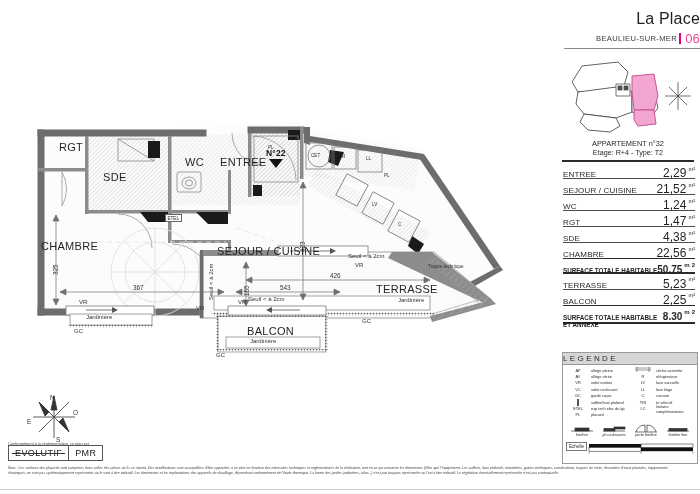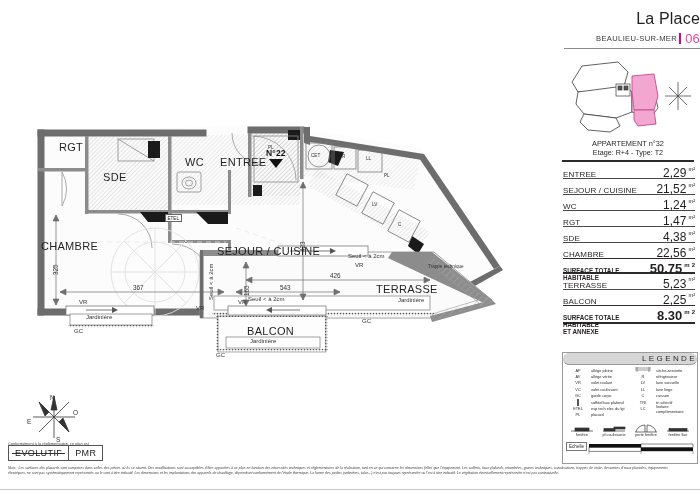--- a/index.html
+++ b/index.html
@@ -29,30 +29,30 @@
 
   #tbl-rule-top{position:absolute;left:6px;top:160px;width:132px;height:1.6px;background:#2b2b2b;}
 
   #area-table{position:absolute;left:6px;top:163px;width:134px;}
   .arow{display:flex;align-items:baseline;justify-content:space-between;height:15px;padding:0 1px;}
   .arow .lbl{font-size:8px;letter-spacing:.15px;}
   .arow .val{font-size:12px;font-variant-numeric:tabular-nums;}
   .arow .unit{font-size:5.6px;margin-left:2px;vertical-align:super;}
   .arow.total{height:13px;background:#ffffff;}
   .arow.total .lbl{font-size:6.3px;font-weight:bold;letter-spacing:0;}
-  .arow.total .val{font-size:13px;font-weight:bold;}
+  .arow.total .val{font-size:10px;font-weight:bold;}
   .arow.total .unit{font-size:6px;font-weight:bold;}
   .hr-thin{height:1px;background:#4a4a4a;margin:0 1px;}
   .hr-thick{height:1.4px;background:#2b2b2b;margin:0 1px;}
   .two-line{line-height:7px;}
 
   
   #legend-box{position:absolute;left:6px;top:352px;width:134px;height:110px;border:.8px solid #9a9a9a;}
-  #legend-title{height:11px;background:#d6d6d6;border-bottom:.8px solid #9a9a9a;text-align:right;
-      font-size:8px;letter-spacing:2.4px;line-height:11px;color:#2b2b2b;border-radius:6px;}
+  #legend-title{height:11px;background:#d6d6d6;border-bottom:.8px solid #9a9a9a;text-align:left;
+      font-size:8px;letter-spacing:2.4px;line-height:11px;color:#2b2b2b;}
   #legend-cols{display:flex;padding:2px 2px 0 2px;}
   .lcol{width:50%;}
   .lrow{display:flex;align-items:center;height:6.4px;}
   .lcode{width:26px;text-align:center;font-size:3.9px;color:#2b2b2b;flex:none;}
   .ltext{font-size:3.9px;color:#2b2b2b;}
   .sw-hatch{width:13px;height:4.2px;border:.5px solid #555;background:
      repeating-linear-gradient(45deg,#777 0 .5px,transparent .5px 2px);margin:0 auto;}
 
   #sym-row{display:flex;justify-content:space-around;align-items:flex-end;margin-top:3px;padding:0 3px;height:16px;}
   .sym{text-align:center;width:30px;}

